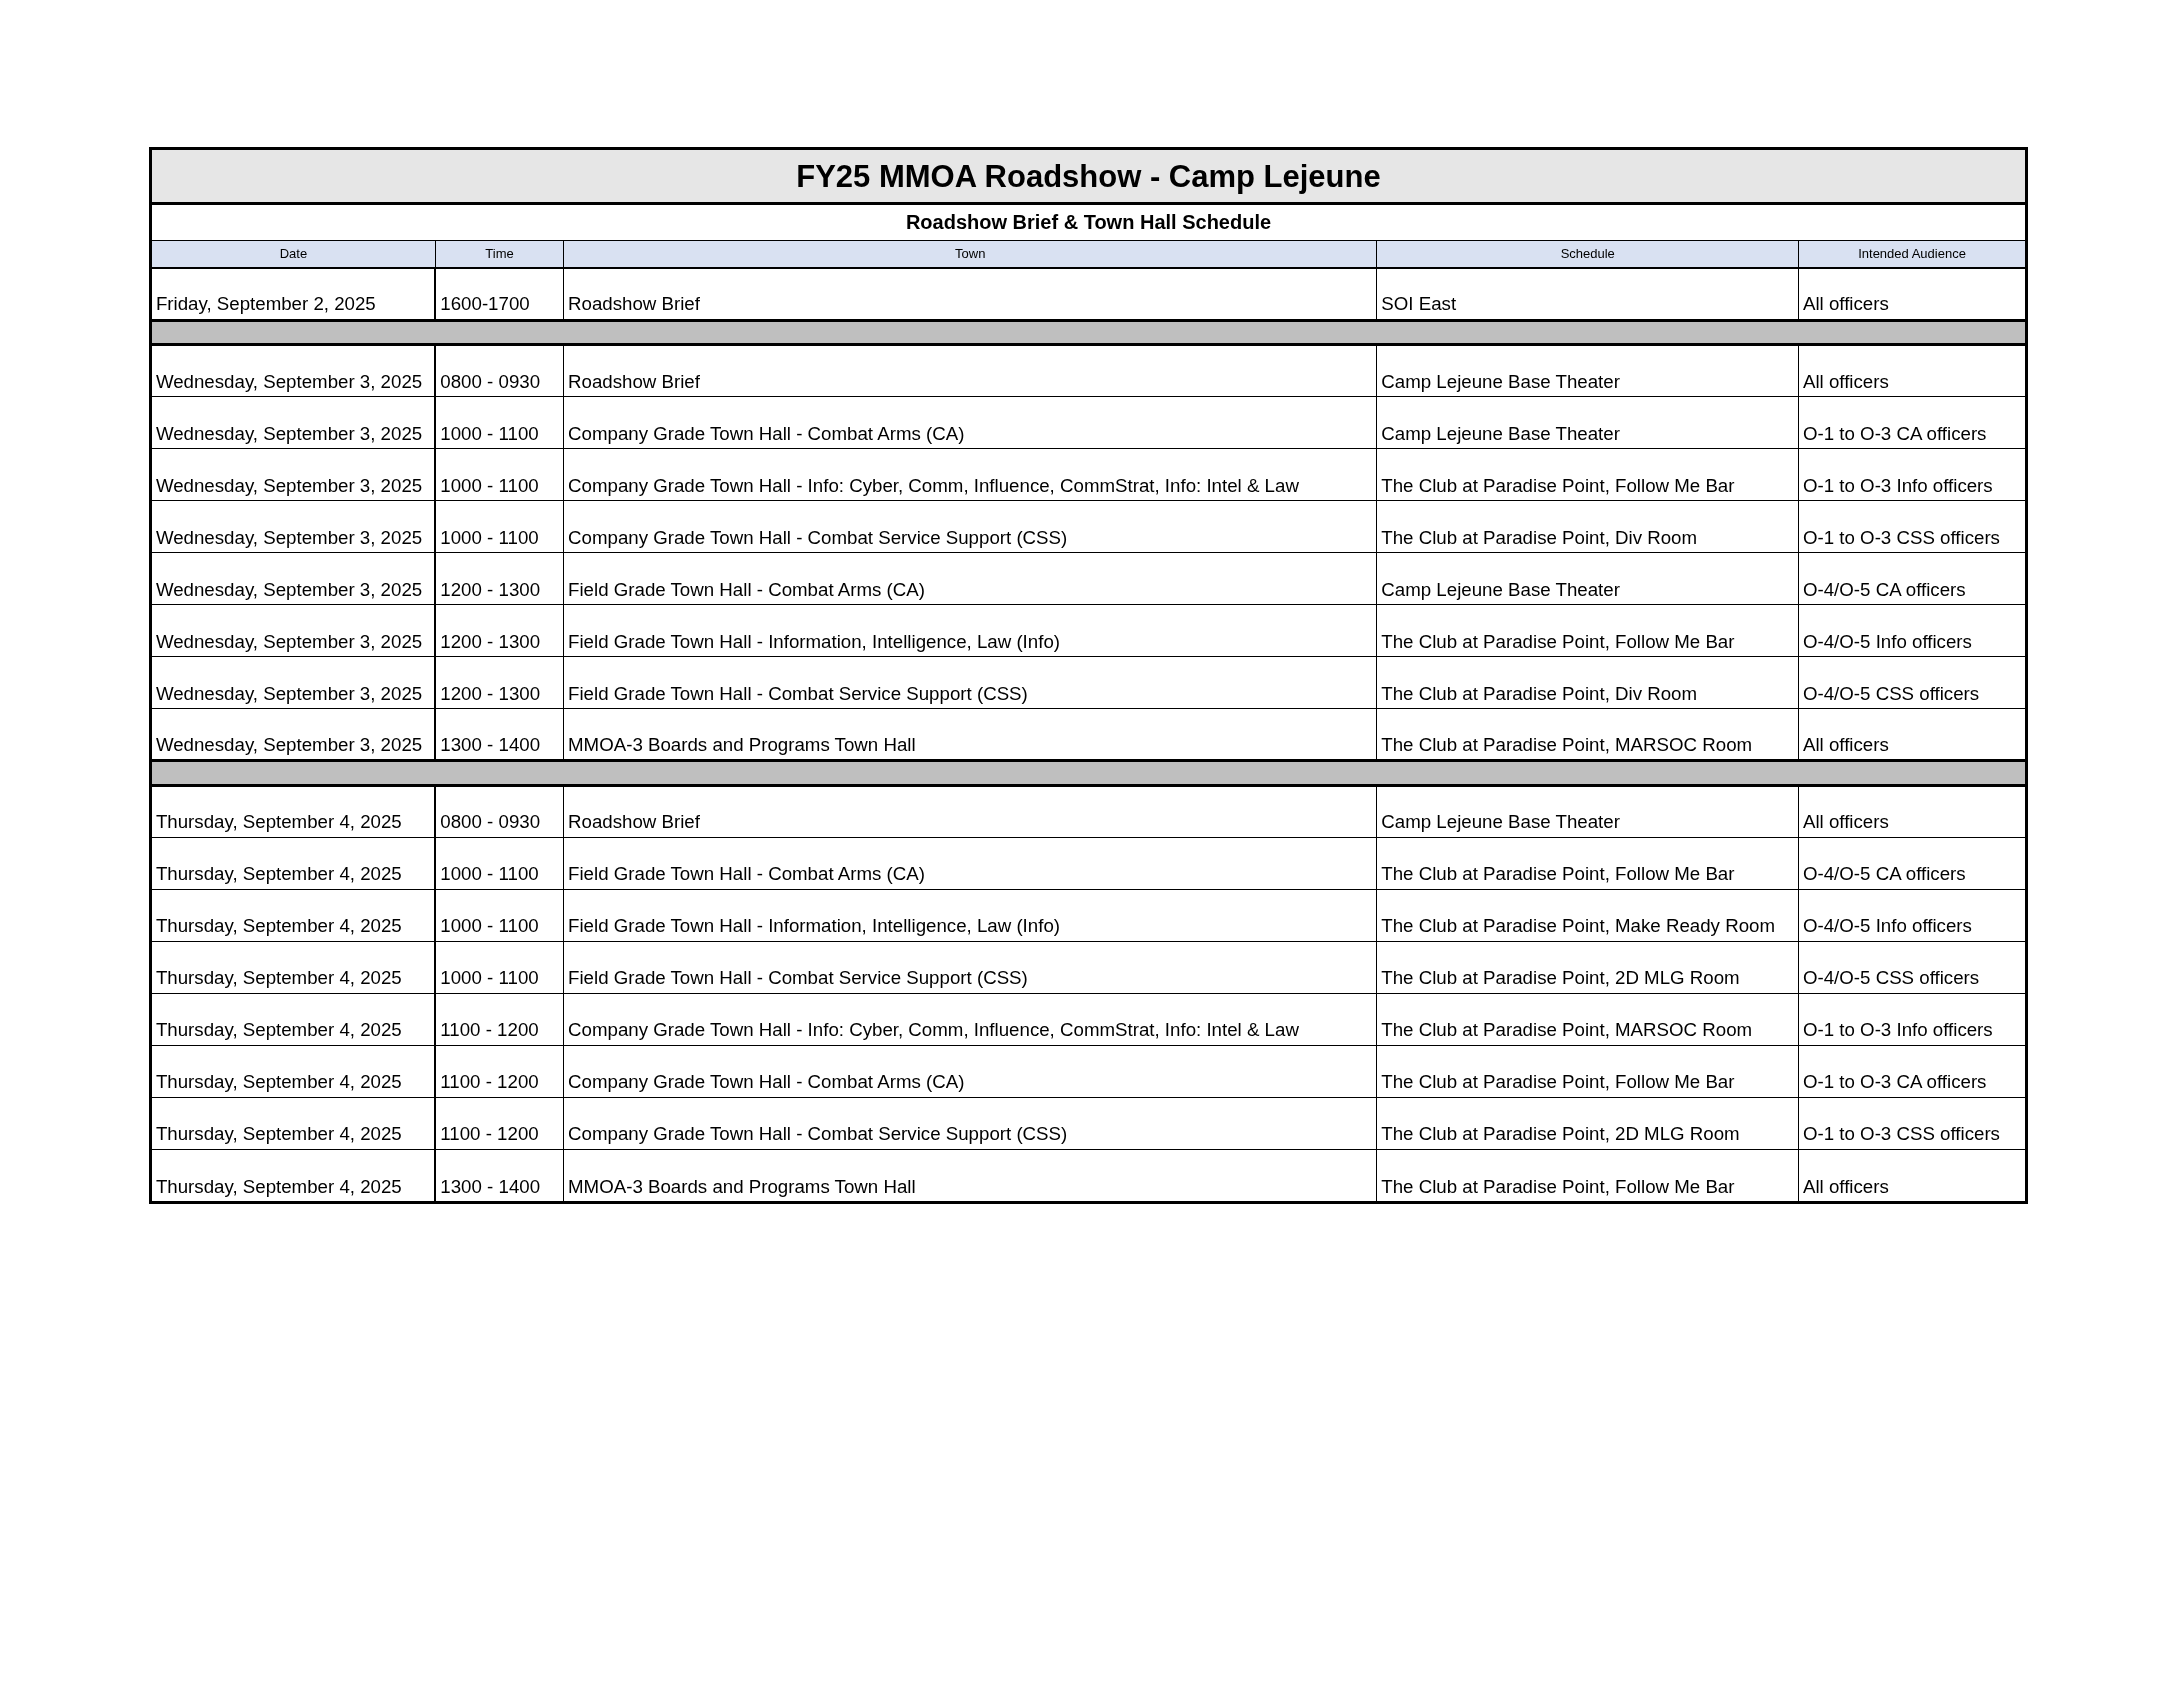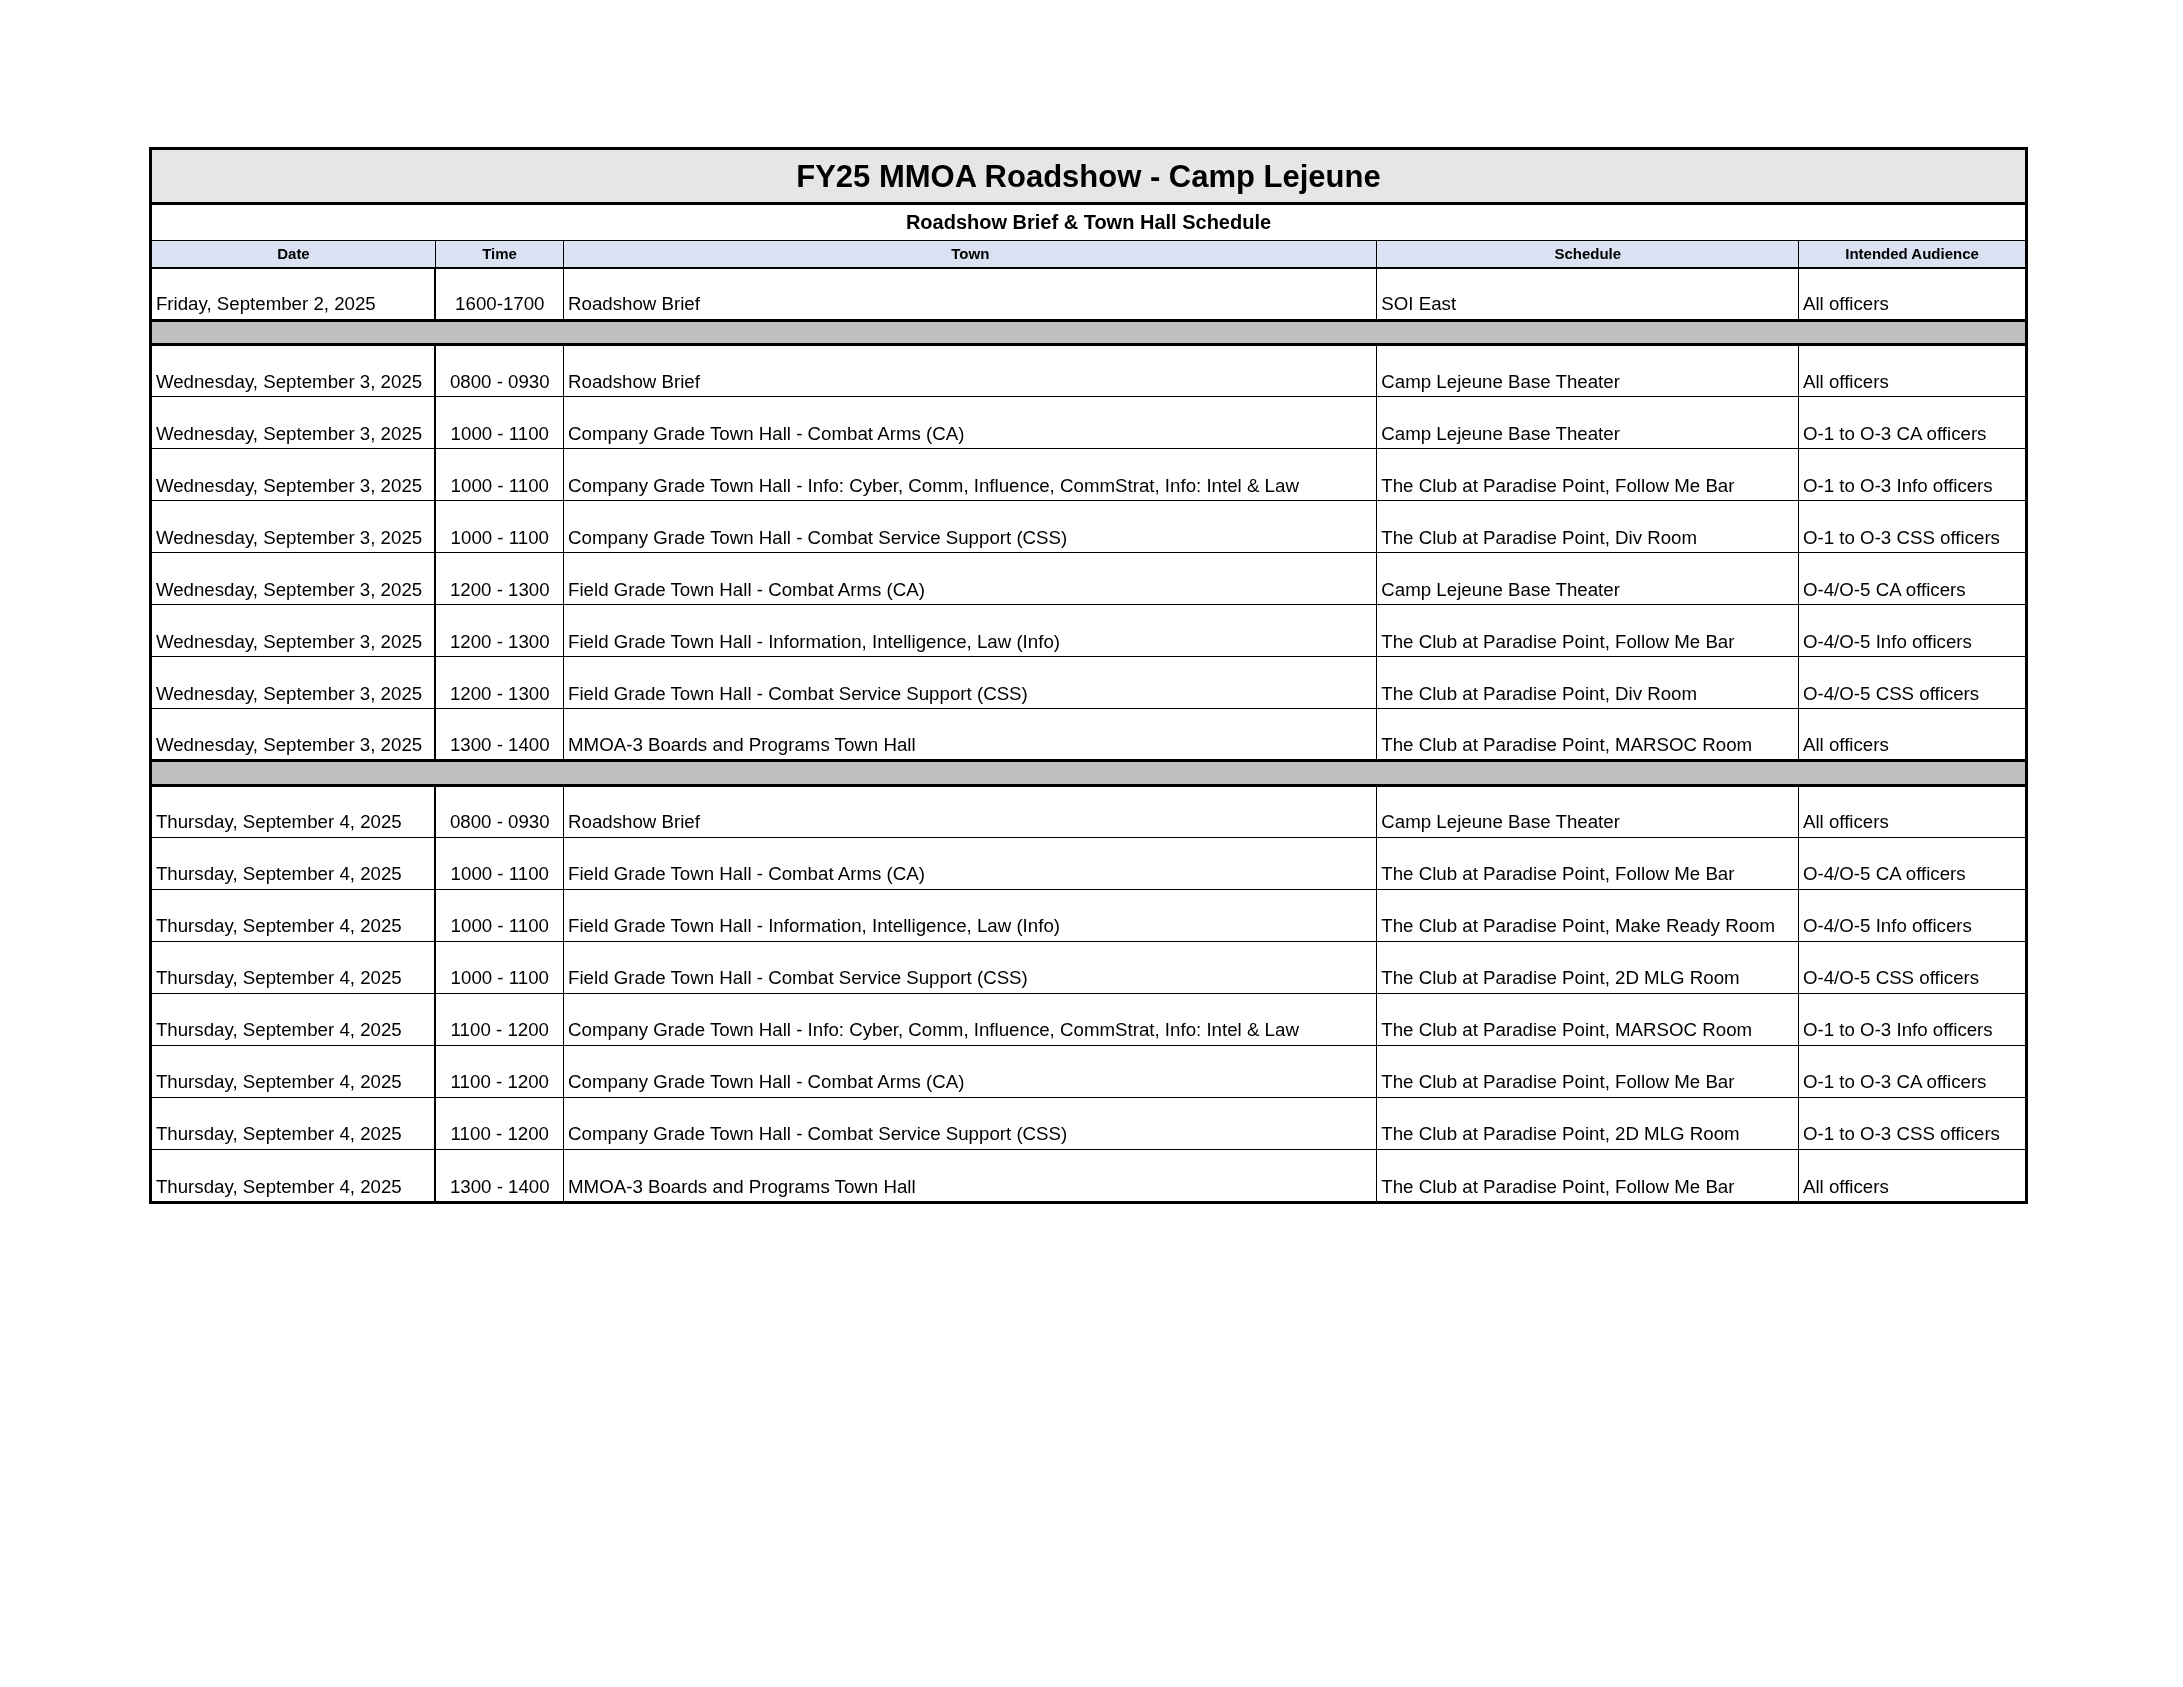--- a/index.html
+++ b/index.html
@@ -13,29 +13,29 @@
   col.c-event { width: 812px; }
   col.c-loc { width: 421px; }
   col.c-aud { width: 226px; }
   td, th { padding: 0; box-sizing: border-box; }
   .title-row td { height: 53px; background: #e6e6e6; text-align: center;
                   font-weight: bold; font-size: 31px; border-bottom: 3.9px solid #000;
                   vertical-align: middle; padding-top: 2.6px; }
   .subtitle-row td { height: 37px; background: #ffffff; text-align: center;
                      font-weight: bold; font-size: 20px; border-bottom: 1.9px solid #000;
                      vertical-align: middle; }
-  .header-row th { height: 28px; background: #d9e1f2; font-weight: bold; font-size: 15px;
+  .header-row th { height: 28px; background: #d9e1f2; font-weight: normal; font-size: 13px;
                    text-align: center; border-bottom: 2.6px solid #000;
                    border-right: 1.9px solid #000; vertical-align: middle; }
   .header-row th:last-child { border-right: none; }
   .data-row td { height: 52px; font-size: 18.7px; vertical-align: bottom;
                  padding: 0 3.9px 3.2px 3.9px; border-bottom: 1.9px solid #000;
                  border-right: 1.9px solid #000; white-space: nowrap; overflow: hidden; }
   .data-row td:last-child { border-right: none; }
-  .data-row td.time { text-align: center; }
+  .data-row td.time { text-align: left; }
   .data-row td.date { border-right: 2.6px solid #000; }
   .data-row.last-in-group td { border-bottom: 3.9px solid #000; }
   .data-row.last td { border-bottom: none; }
   .sep-row td { height: 24.5px; background: #bfbfbf; border-bottom: 3.9px solid #000; }
 </style>
 </head>
 <body>
 
 <div class="sheet">
   <table>

